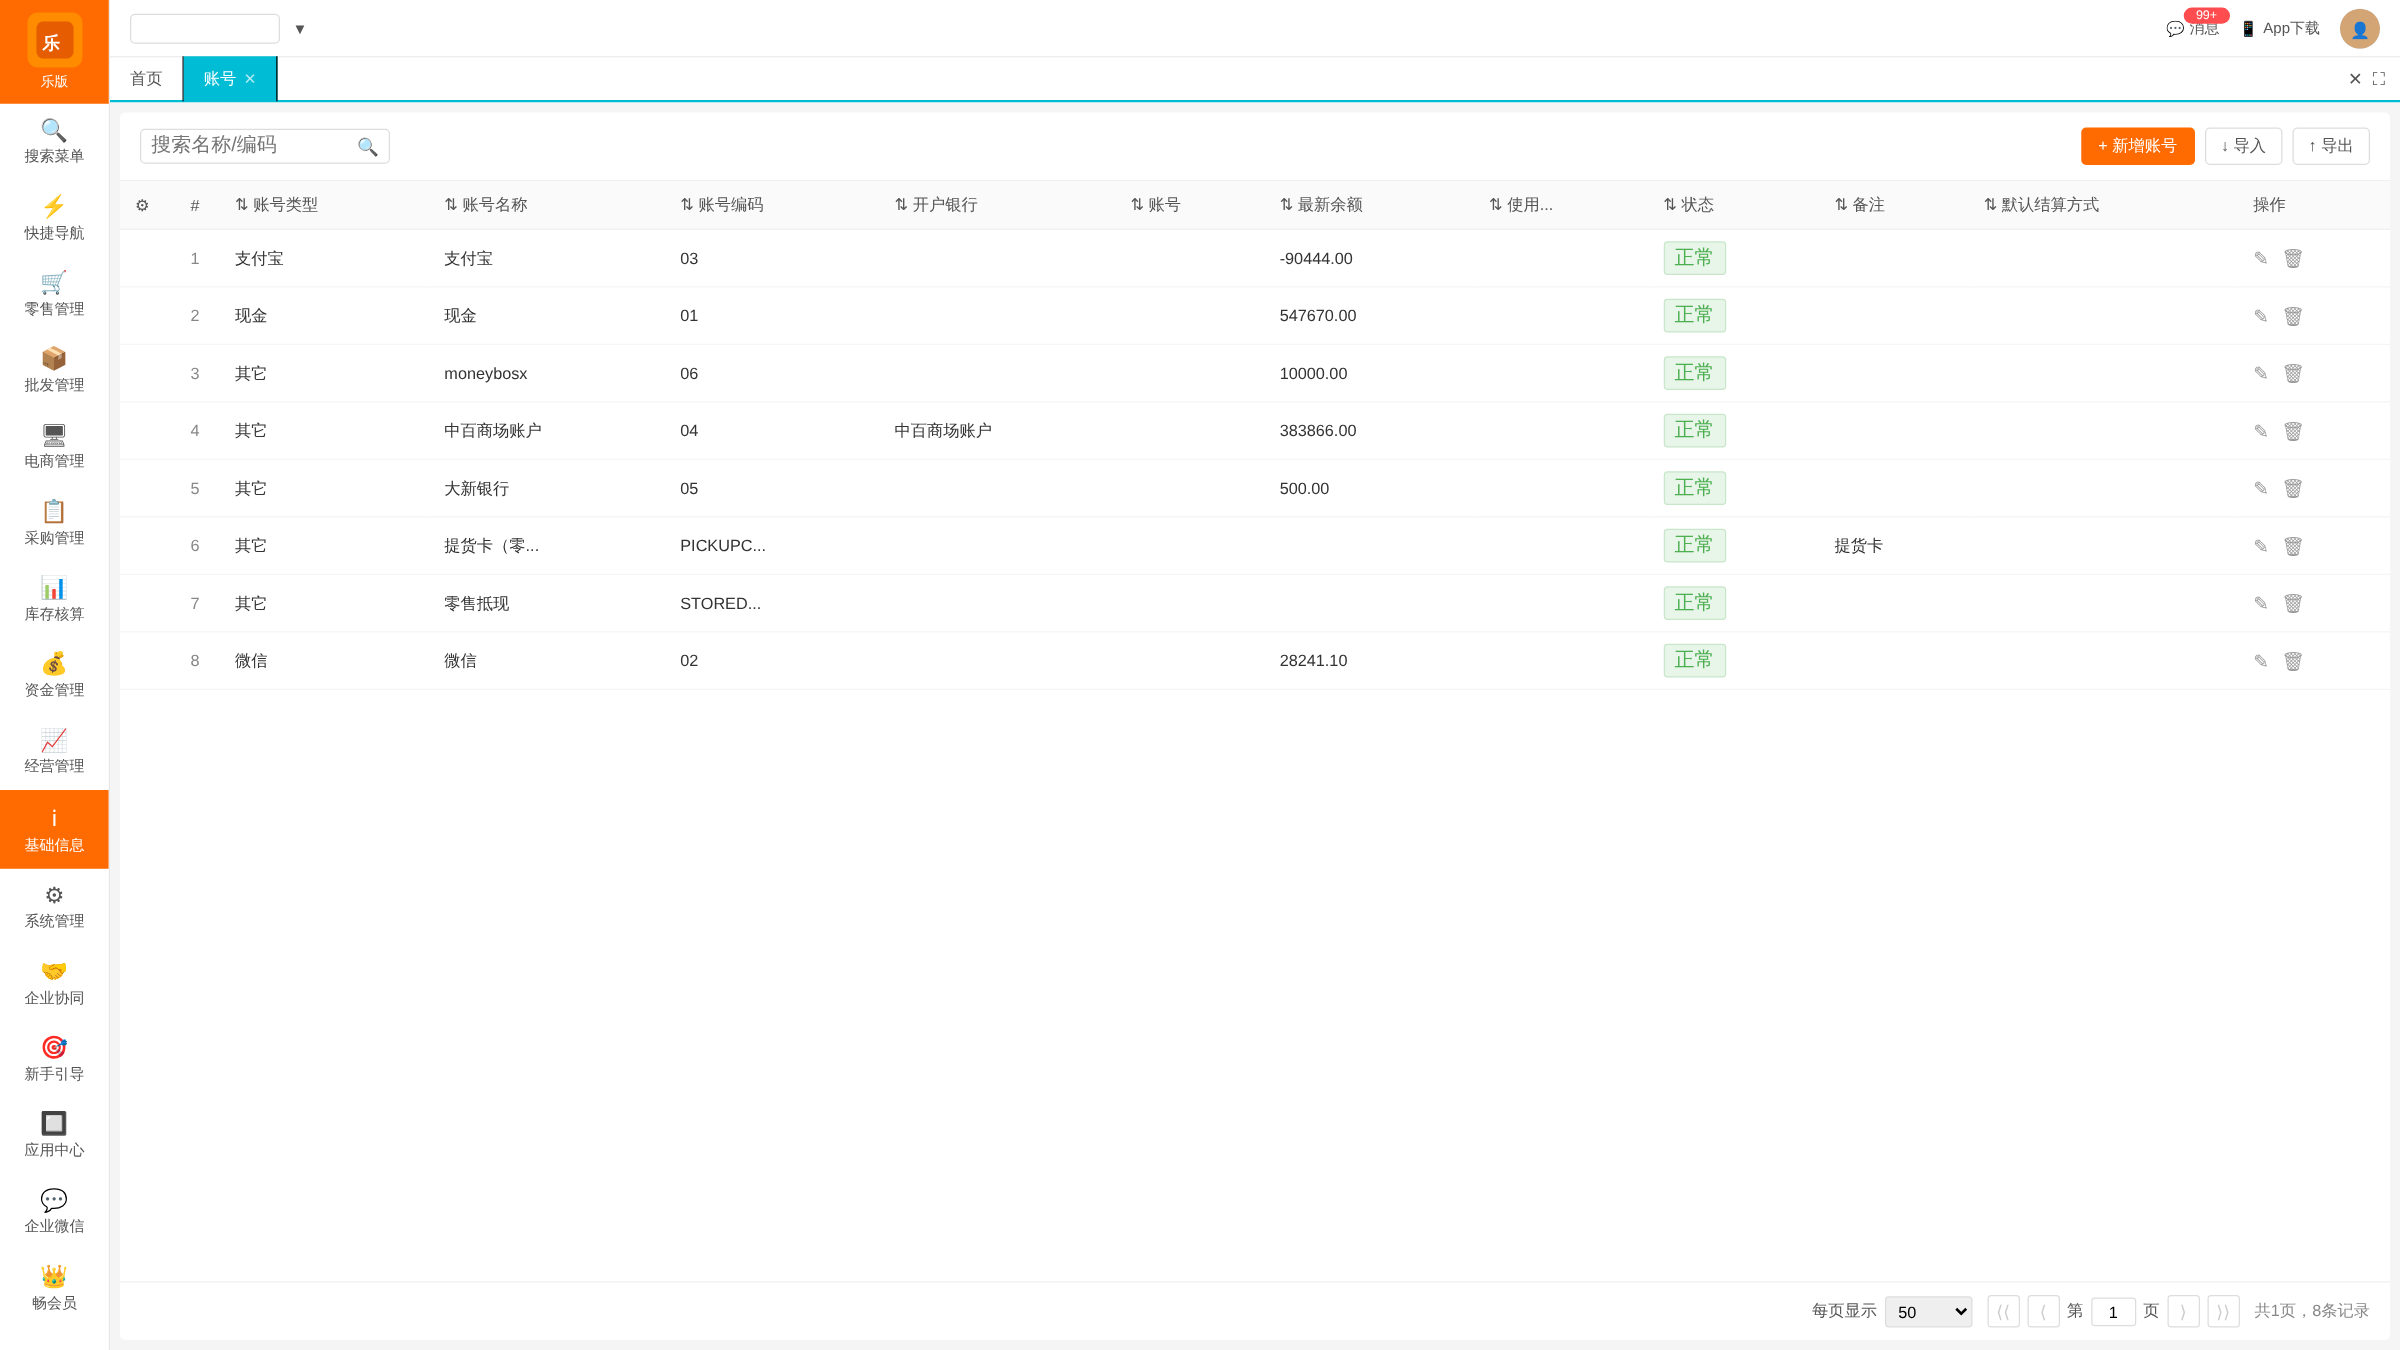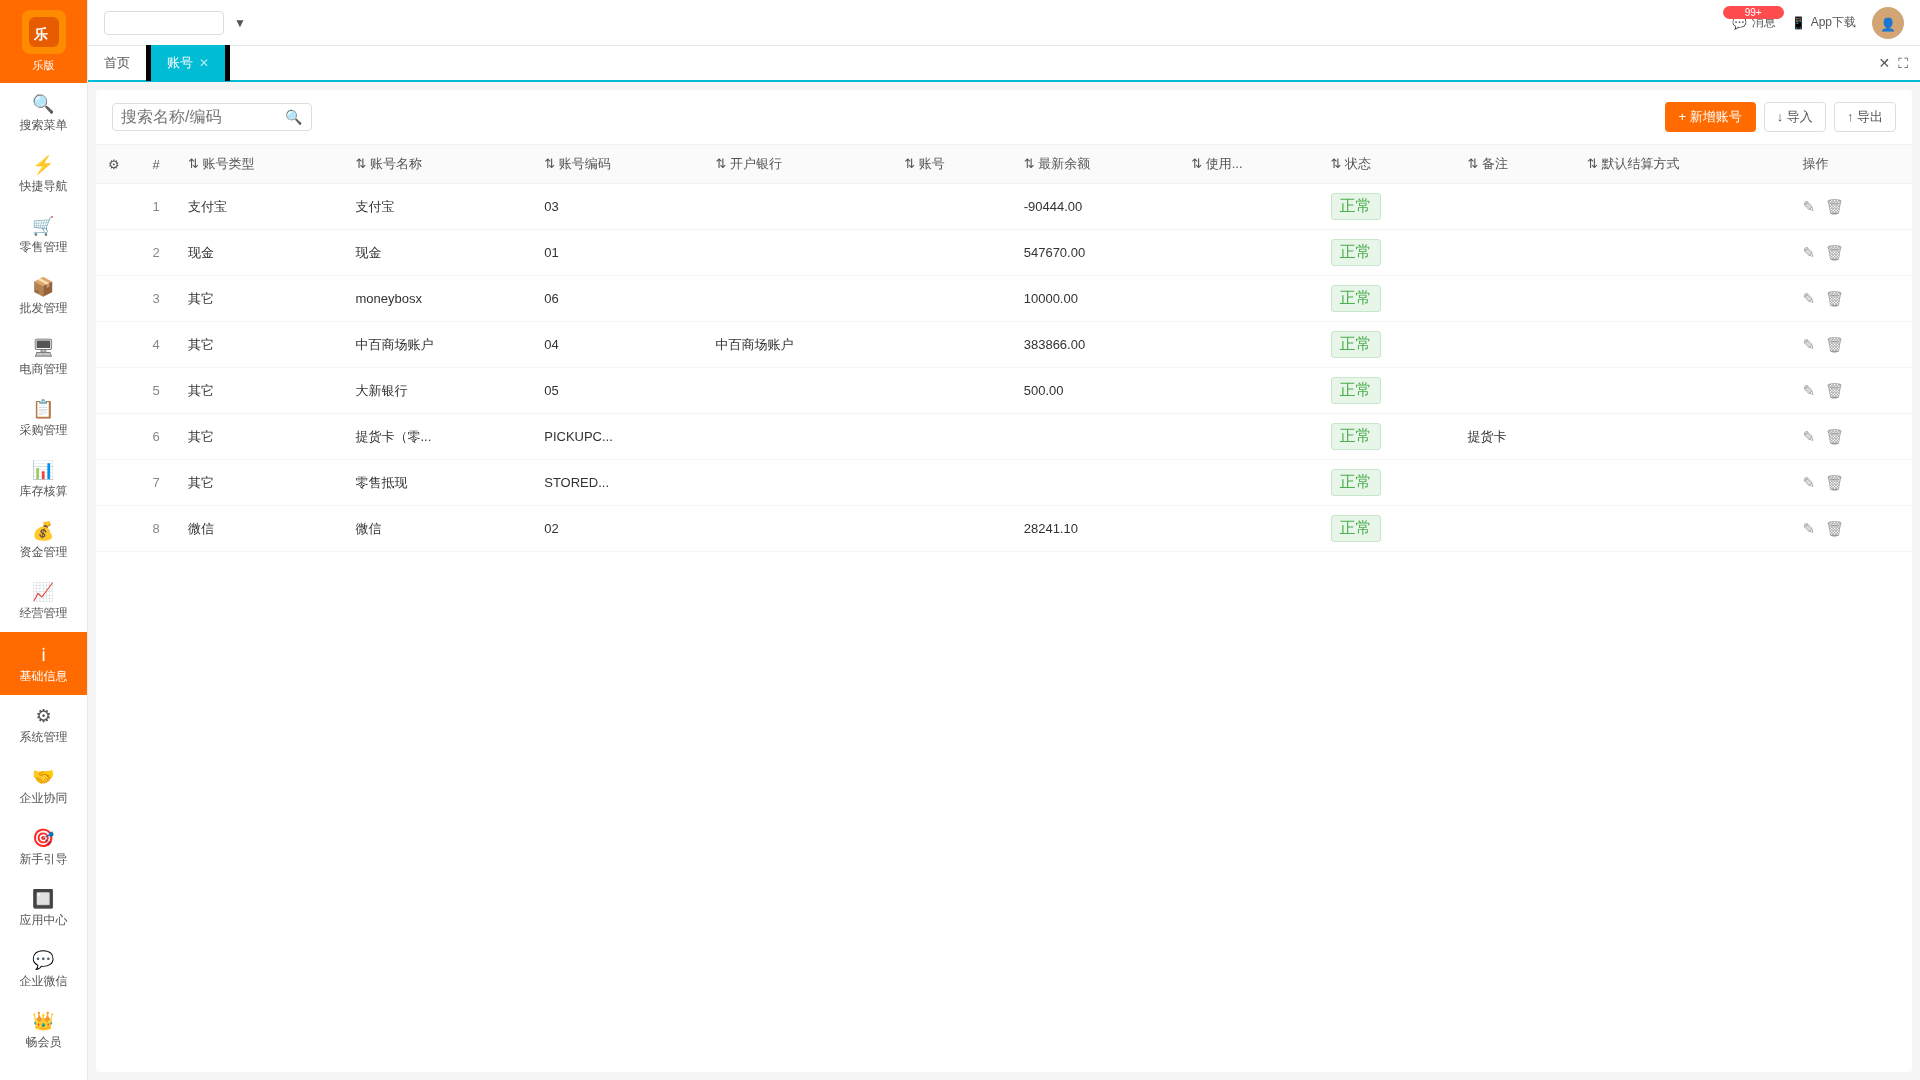--- a/index.html
+++ b/index.html
@@ -98,21 +98,21 @@
       gap: 4px;
       font-size: 12px;
       color: #555;
       cursor: pointer;
       position: relative;
     }
     .badge {
       background: #ff4d4f;
       color: white;
       border-radius: 10px;
-      padding: 1px 22px;
+      padding: 1px 10px;
       font-size: 10px;
       position: absolute;
       top: -8px;
       right: -8px;
     }
     .avatar {
       width: 32px;
       height: 32px;
       border-radius: 50%;
       background: #ccc;
@@ -130,21 +130,21 @@
       padding: 0 0;
     }
     .tab {
       height: 36px;
       padding: 0 16px;
       display: flex;
       align-items: center;
       cursor: pointer;
       font-size: 13px;
       color: #555;
-      border-right: 5px solid #000000;
+      border-right: 1px solid #000000;
       gap: 6px;
     }
     .tab.active {
       background: #00bcd4;
       color: white;
     }
     .tab .close-btn {
       font-size: 12px;
       cursor: pointer;
       opacity: 0.7;
@@ -682,15 +682,34 @@
         <div class="action-icons">
           <span class="action-icon" title="编辑">✎</span>
           <span class="action-icon" title="删除">🗑</span>
         </div>
       </td>
     </tr>
             </tbody>
         </table>
       </div>
 
+      <div class="pagination-bar">
+        <div class="page-size-wrap">
+          <span>每页显示</span>
+          <select class="page-size-select">
+            <option value="50">50</option>
+            <option value="100">100</option>
+          </select>
+        </div>
+        <div class="page-nav">
+          <button class="page-btn disabled">⟨⟨</button>
+          <button class="page-btn disabled">⟨</button>
+          <span>第</span>
+          <input type="text" class="page-input" value="1" style="">
+          <span>页</span>
+          <button class="page-btn disabled">⟩</button>
+          <button class="page-btn disabled">⟩⟩</button>
+        </div>
+        <span class="total-text">共1页，8条记录</span>
+      </div>
     </div>
   </div>
 </div>
 
 </body></html>

